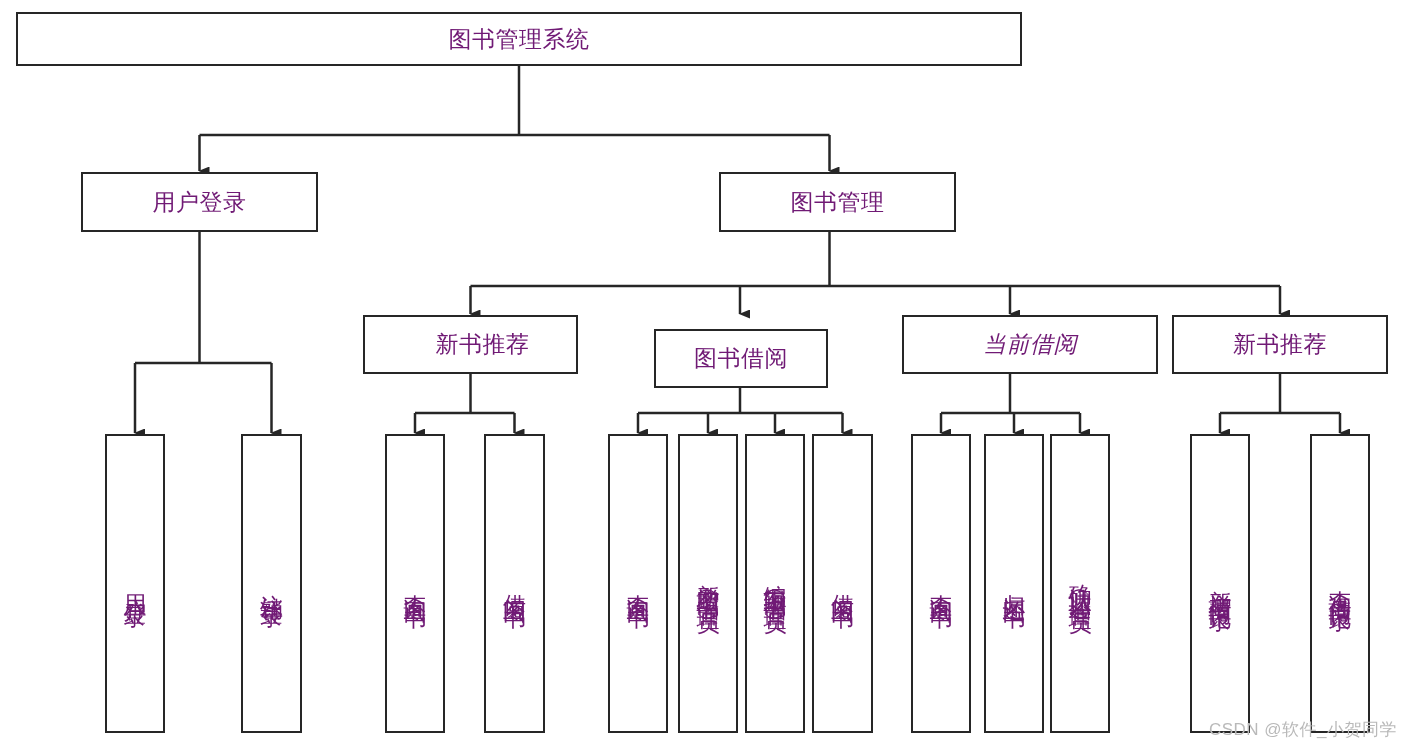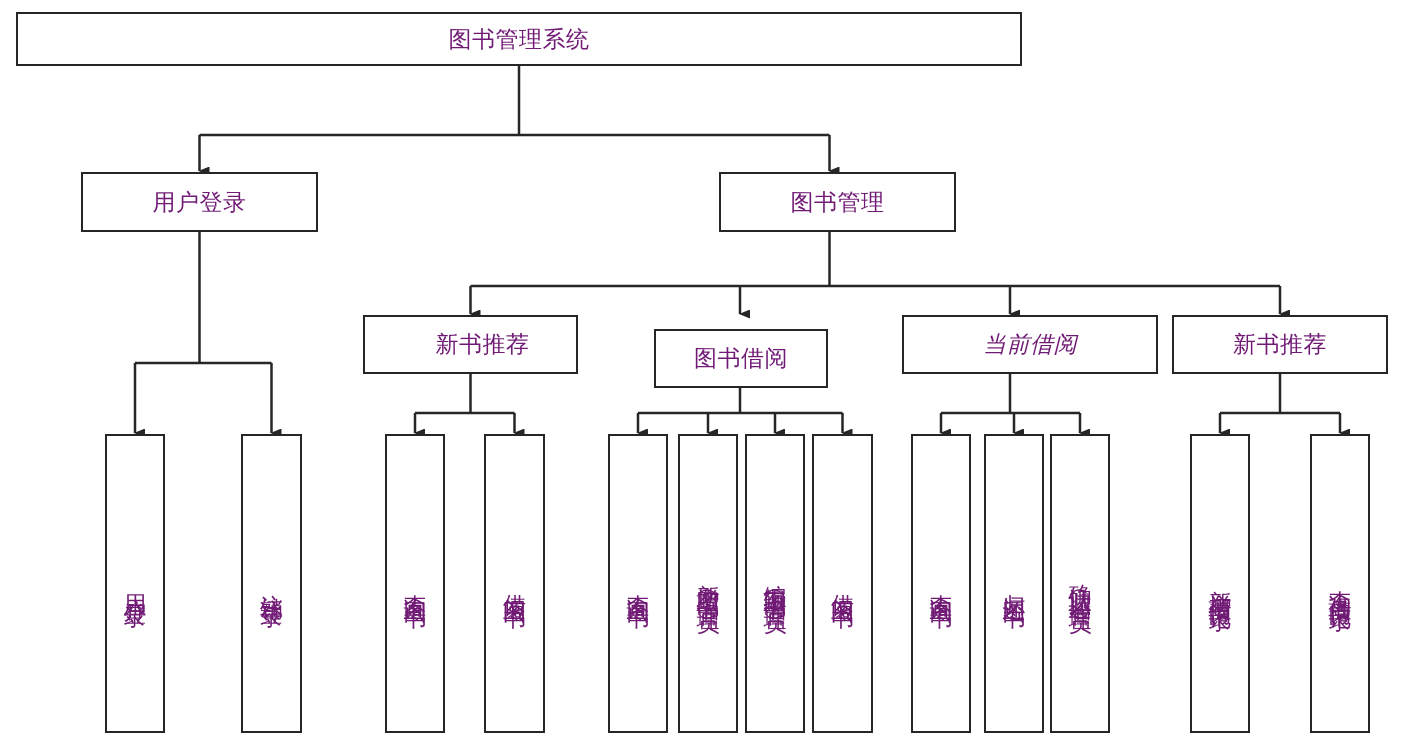--- a/index.html
+++ b/index.html
@@ -169,13 +169,14 @@
       <div class="node vert" id="node-leaf-cur-confirm" style="left: 1050px; top: 434px; width: 60px; height: 299px;">
         <span class="node-label">确认归还（管理员）</span>
       </div>
       <div class="node vert" id="node-leaf-rec-add" style="left: 1190px; top: 434px; width: 60px; height: 299px;">
         <span class="node-label">新增借阅记录</span>
       </div>
       <div class="node vert" id="node-leaf-rec-query" style="left: 1310px; top: 434px; width: 60px; height: 299px;">
         <span class="node-label">查询借阅记录</span>
       </div>
     </div>
+  <div id="watermark">CSDN @软件_小贺同学</div>
 </div>
 
 </body></html>

